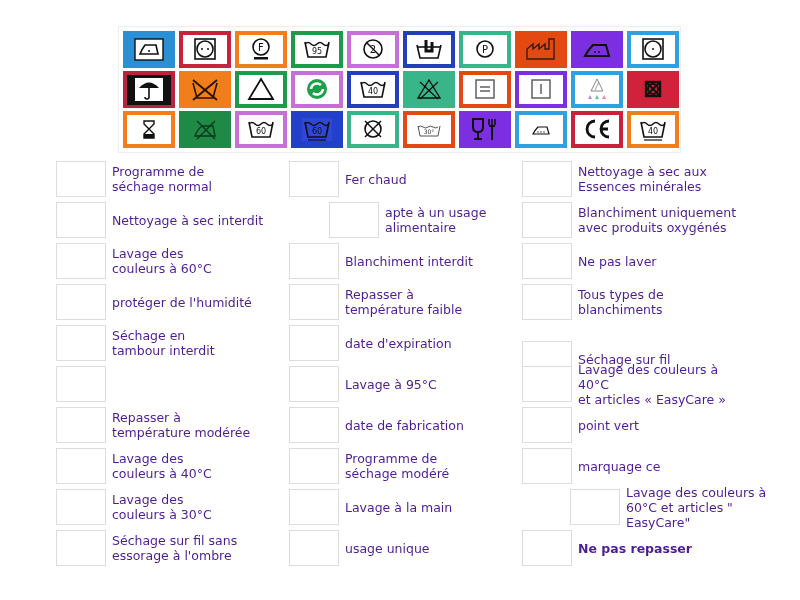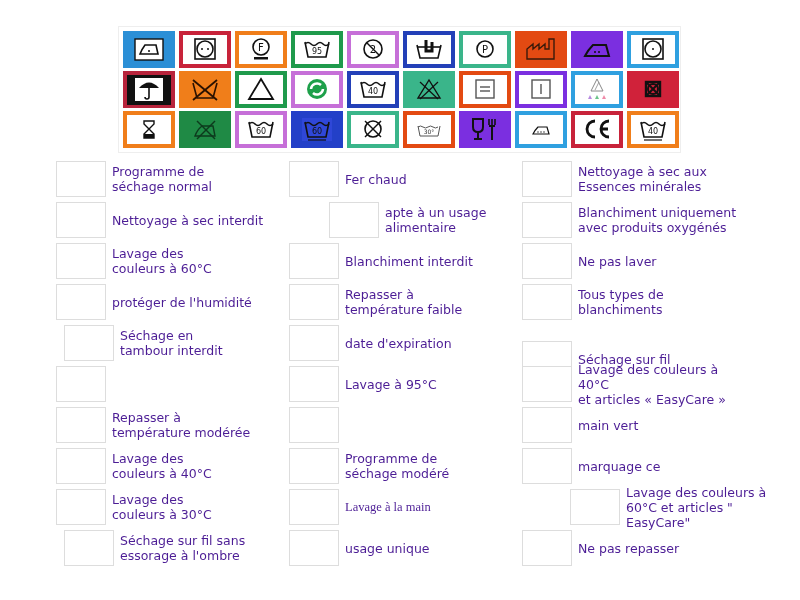--- a/index.html
+++ b/index.html
@@ -309,21 +309,21 @@
     </div>
     <div class="row" style="left: 0px; top: 82px; width: 232px;">
       <div class="drop"></div>
       <div class="label">Lavage des
 couleurs à 60°C</div>
     </div>
     <div class="row" style="left: 0px; top: 123px; width: 232px; text-align: right;">
       <div class="drop"></div>
       <div class="label">protéger de l'humidité</div>
     </div>
-    <div class="row" style="left: 8px; top: 164px; width: 272px;">
+    <div class="row" style="left: 0px; top: 164px; width: 272px;">
       <div class="drop"></div>
       <div class="label">Séchage en
 tambour interdit</div>
     </div>
     <div class="row" style="left: 0px; top: 205px; width: 232px;">
       <div class="drop"></div>
     </div>
     <div class="row" style="left: 0px; top: 246px; width: 232px;">
       <div class="drop"></div>
       <div class="label">Repasser à
@@ -332,21 +332,21 @@
     <div class="row" style="left: 0px; top: 287px; width: 232px;">
       <div class="drop"></div>
       <div class="label">Lavage des
 couleurs à 40°C</div>
     </div>
     <div class="row" style="left: 0px; top: 328px; width: 232px;">
       <div class="drop"></div>
       <div class="label">Lavage des
 couleurs à 30°C</div>
     </div>
-    <div class="row" style="left: 8px; top: 369px; width: 232px;">
+    <div class="row" style="left: 0px; top: 369px; width: 232px;">
       <div class="drop"></div>
       <div class="label">Séchage sur fil sans
 essorage à l'ombre</div>
     </div>
     <div class="row" style="left: 233px; top: 0px; width: 232px;">
       <div class="drop"></div>
       <div class="label">Fer chaud</div>
     </div>
     <div class="row" style="left: 233px; top: 41px; width: 248px; margin-left: 40px;">
       <div class="drop"></div>
@@ -365,27 +365,28 @@
     <div class="row" style="left: 233px; top: 164px; width: 232px;">
       <div class="drop"></div>
       <div class="label">date d'expiration</div>
     </div>
     <div class="row" style="left: 233px; top: 205px; width: 232px;">
       <div class="drop"></div>
       <div class="label">Lavage à 95°C</div>
     </div>
     <div class="row" style="left: 233px; top: 246px; width: 232px;">
       <div class="drop"></div>
+      <div class="label">date de fabrication</div>
     </div>
     <div class="row" style="left: 233px; top: 287px; width: 232px;">
       <div class="drop"></div>
       <div class="label">Programme de
 séchage modéré</div>
     </div>
-    <div class="row" style="left: 233px; top: 328px; width: 232px; font-family: Liberation Serif, serif;">
+    <div class="row" style="left: 233px; top: 328px; width: 232px;">
       <div class="drop"></div>
       <div class="label">Lavage à la main</div>
     </div>
     <div class="row" style="left: 233px; top: 369px; width: 232px;">
       <div class="drop"></div>
       <div class="label">usage unique</div>
     </div>
     <div class="row" style="left: 466px; top: 0px; width: 232px;">
       <div class="drop"></div>
       <div class="label">Nettoyage à sec aux
@@ -409,28 +410,28 @@
       <div class="drop"></div>
       <div class="label">Séchage sur fil</div>
     </div>
     <div class="row" style="left: 466px; top: 205px; width: 232px;">
       <div class="drop"></div>
       <div class="label">Lavage des couleurs à 40°C
 et articles « EasyCare »</div>
     </div>
     <div class="row" style="left: 466px; top: 246px; width: 232px;">
       <div class="drop"></div>
-      <div class="label">main vert</div>
+      <div class="label">point vert</div>
     </div>
     <div class="row" style="left: 466px; top: 287px; width: 232px;">
       <div class="drop"></div>
       <div class="label">marquage ce</div>
     </div>
     <div class="row" style="left: 466px; top: 328px; width: 232px; margin-left: 48px;">
       <div class="drop"></div>
       <div class="label">Lavage des couleurs à
 60°C et articles " EasyCare"</div>
     </div>
-    <div class="row" style="left: 466px; top: 369px; width: 232px;">
+    <div class="row" style="left: 466px; top: 369px; width: 232px; font-weight: bold;">
       <div class="drop"></div>
       <div class="label">Ne pas repasser</div>
     </div>
   </div>
 
 </body></html>

